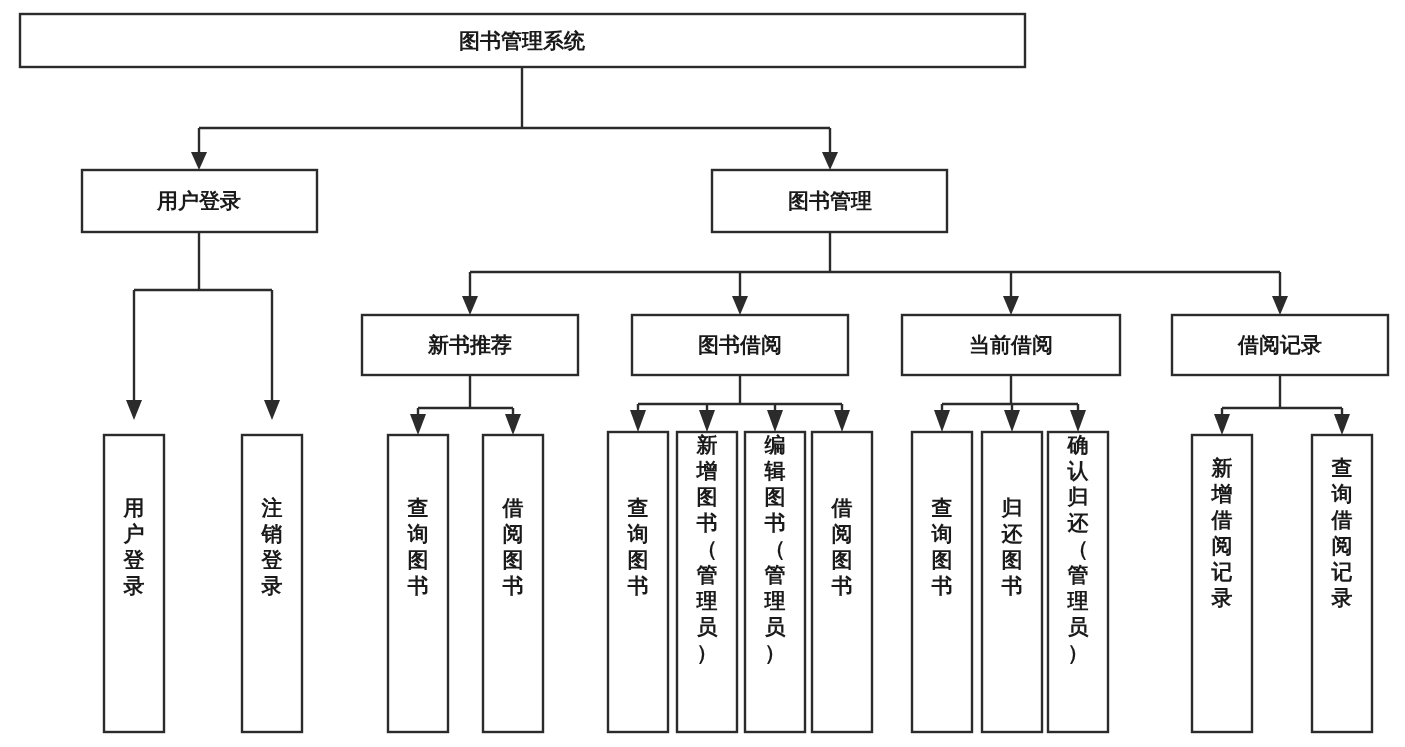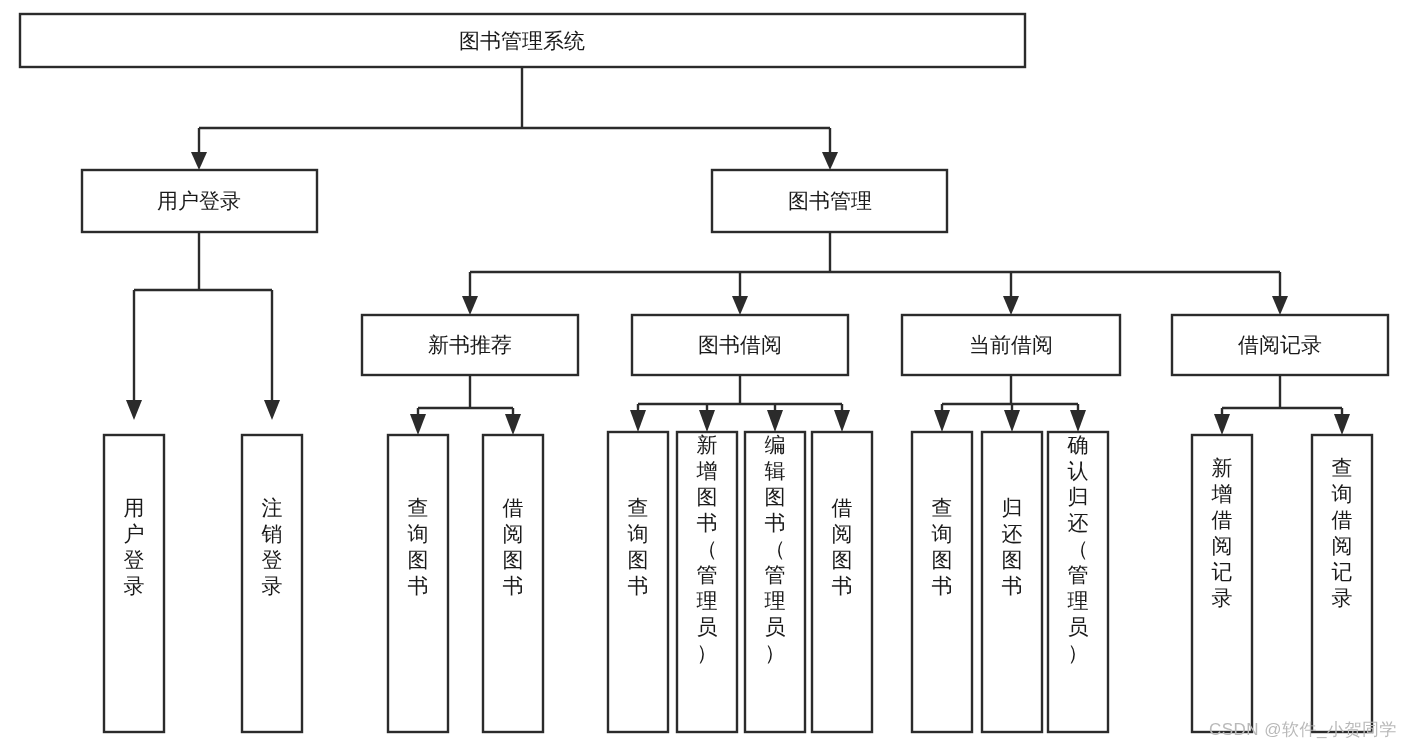--- a/index.html
+++ b/index.html
@@ -12,20 +12,21 @@
     width: 1405px;
     height: 747px;
     font-family: "Liberation Sans", "DejaVu Sans", sans-serif;
     overflow: hidden;
   }
   #diagram-root {
     position: relative;
     width: 1405px;
     height: 747px;
     background: #ffffff;
+    font-weight: bold;
   }
   svg#flowchart {
     display: block;
     width: 1405px;
     height: 747px;
   }
   .node-box {
     fill: #ffffff;
     stroke: #2b2b2b;
     stroke-width: 2.4;
@@ -222,14 +223,13 @@
       <rect class="node-box" x="1192" y="435" width="60" height="297"></rect>
       <text class="node-label-v" x="1222" y="475"><tspan x="1222" y="475">新</tspan><tspan x="1222" y="501">增</tspan><tspan x="1222" y="527">借</tspan><tspan x="1222" y="553">阅</tspan><tspan x="1222" y="579">记</tspan><tspan x="1222" y="605">录</tspan></text>
     </g>
     <g>
       <rect class="node-box" x="1312" y="435" width="60" height="297"></rect>
       <text class="node-label-v" x="1342" y="475"><tspan x="1342" y="475">查</tspan><tspan x="1342" y="501">询</tspan><tspan x="1342" y="527">借</tspan><tspan x="1342" y="553">阅</tspan><tspan x="1342" y="579">记</tspan><tspan x="1342" y="605">录</tspan></text>
     </g>
 
   </svg>
 
-  <div class="watermark">CSDN @软件_小贺同学</div>
 </div>
 
 </body></html>

